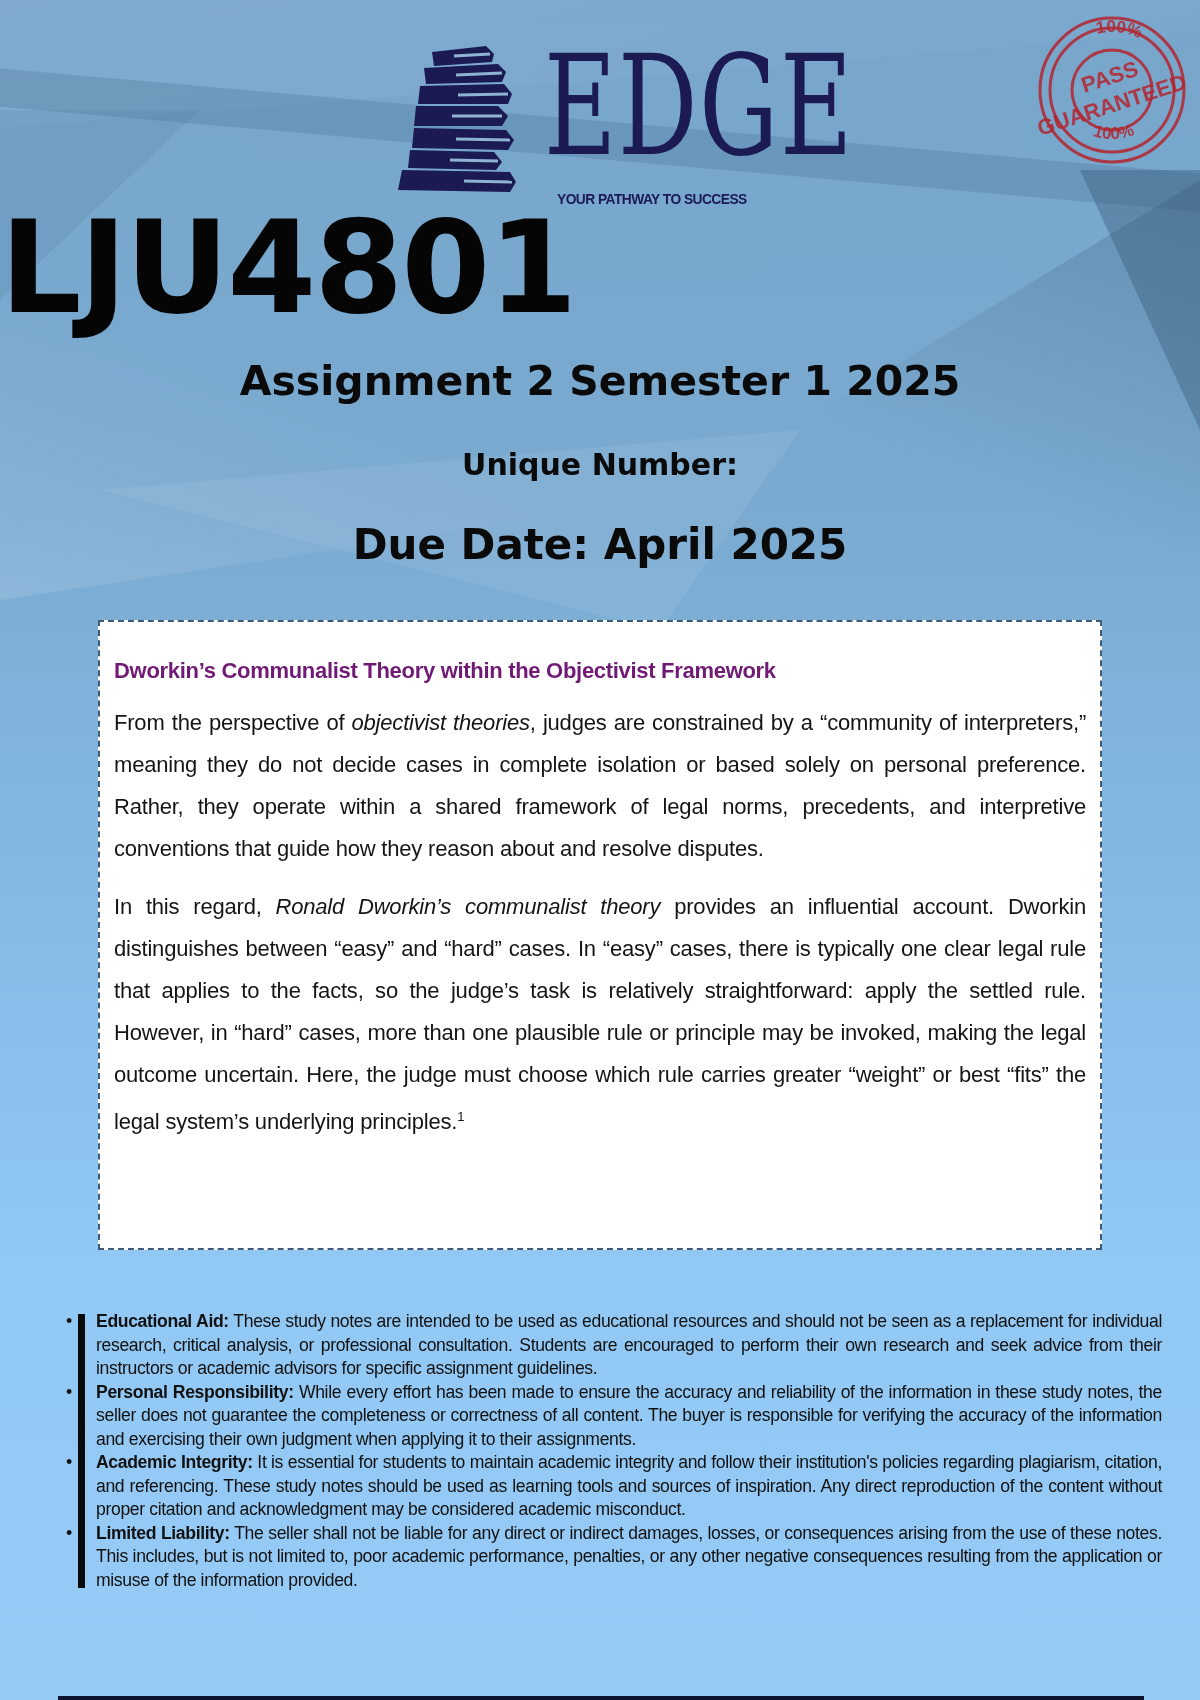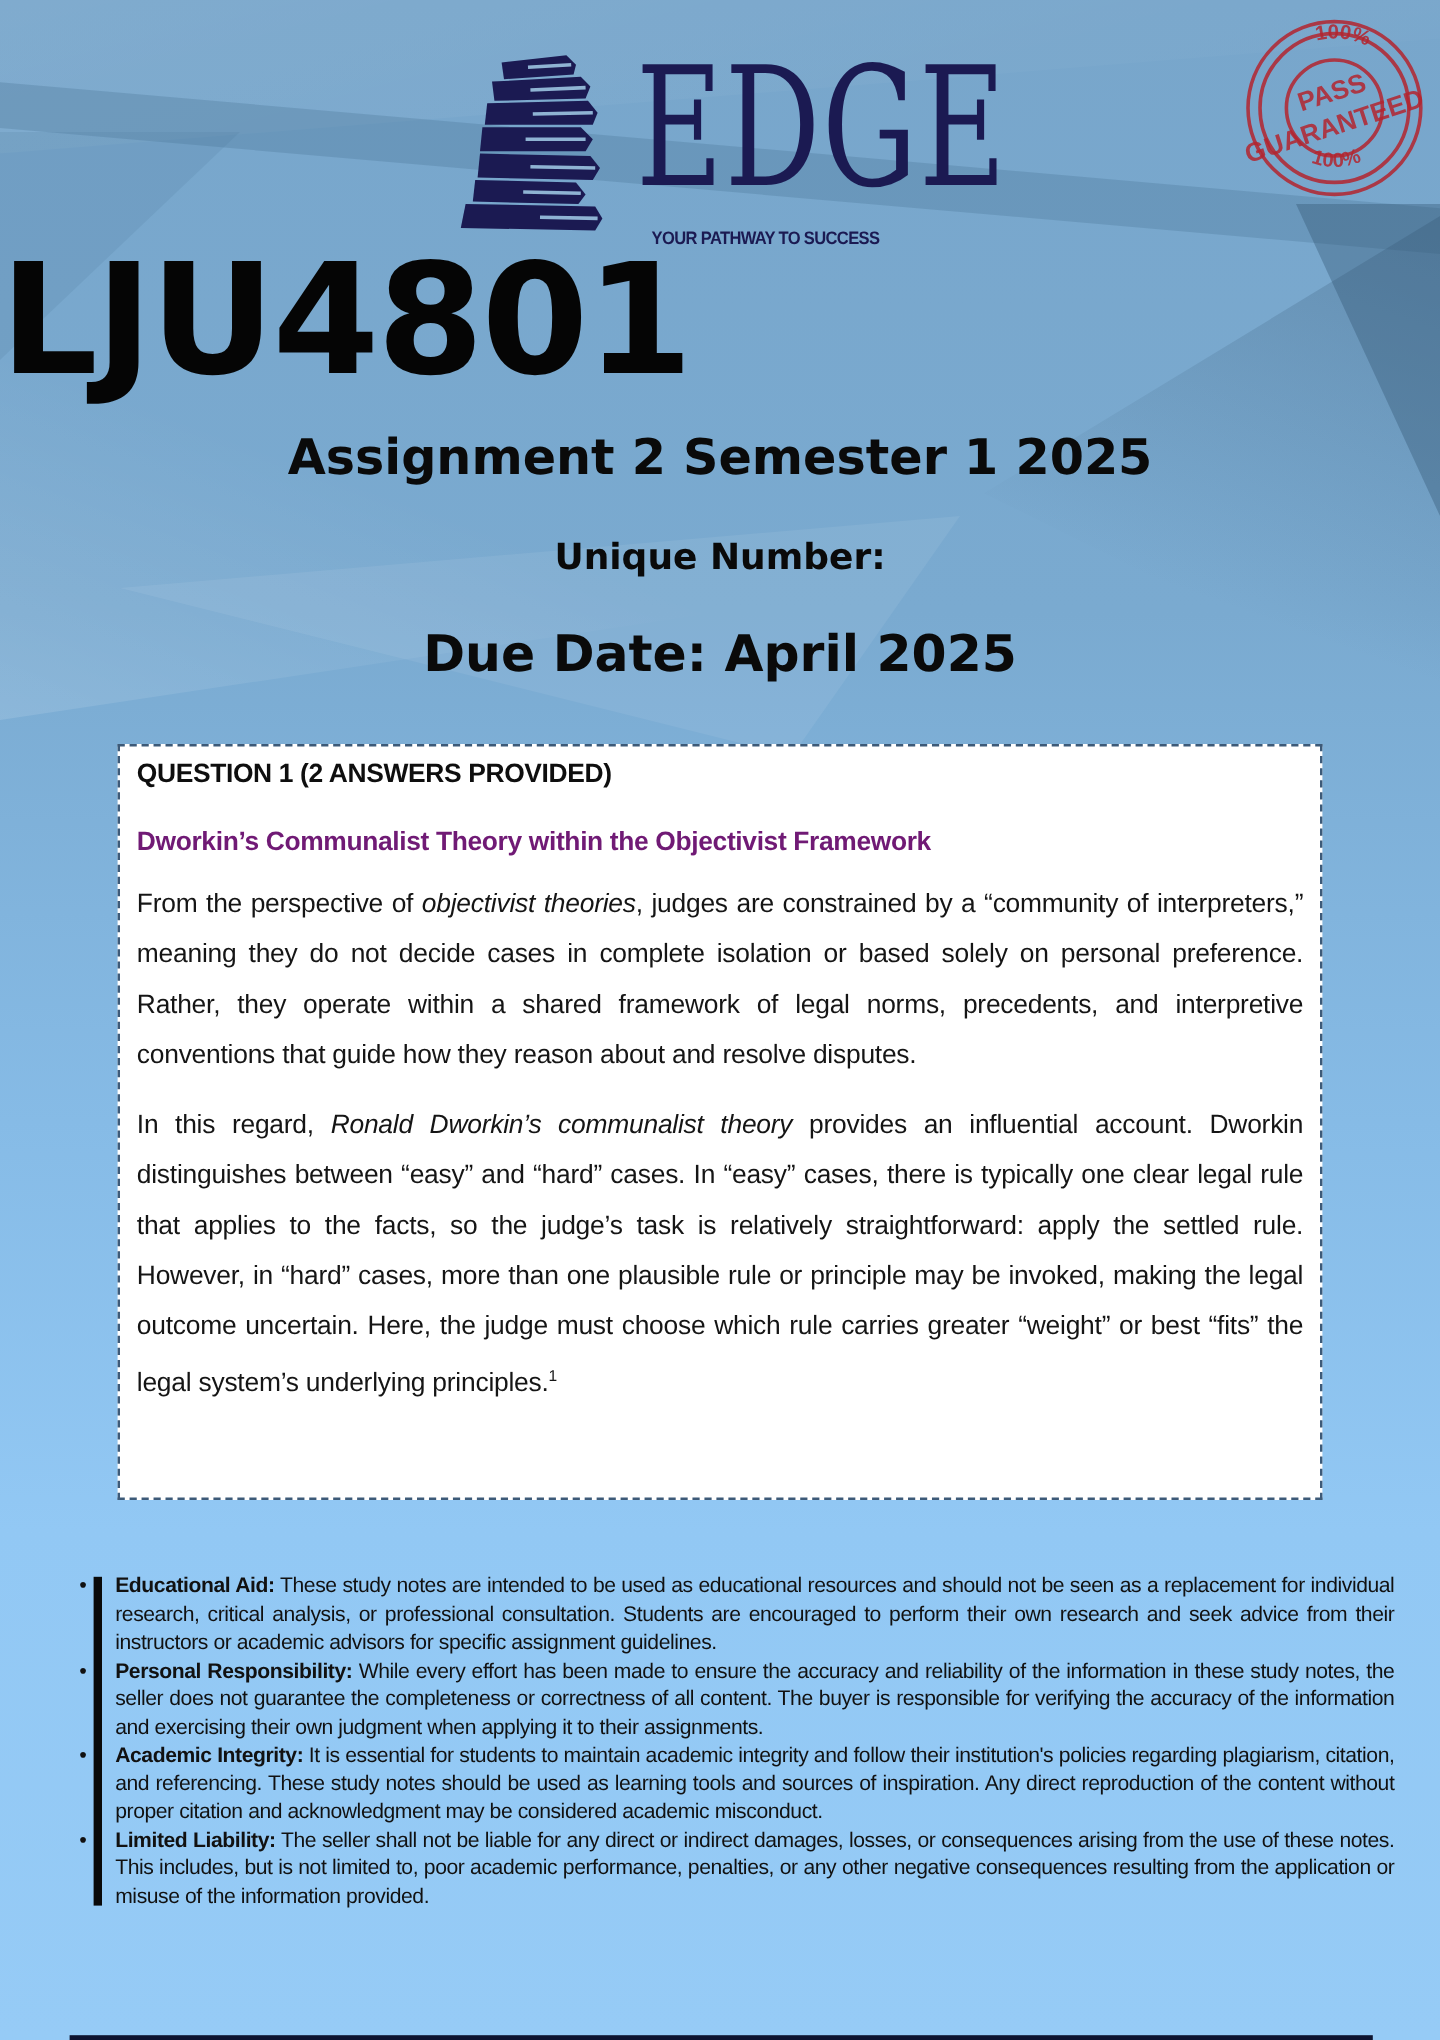--- a/index.html
+++ b/index.html
@@ -11,21 +11,21 @@
   .bg { position: absolute; inset: 0; overflow: hidden; pointer-events: none; }
   .bg .shape { position: absolute; }
   .s1 { left: -40px; top: 65px; width: 1300px; height: 38px; background: rgba(70,110,145,0.28); transform: rotate(5deg); transform-origin: left top; }
   .s2 { left: 0; top: 110px; width: 0; height: 0; border-left: 200px solid rgba(80,120,155,0.18); border-top: 0 solid transparent; border-bottom: 190px solid transparent; }
   .s3 { right: 0; top: 170px; width: 0; height: 0; border-right: 120px solid rgba(45,80,110,0.35); border-bottom: 260px solid transparent; }
   .s4 { right: 0; top: 180px; width: 380px; height: 420px; background: linear-gradient(200deg, rgba(60,95,125,0.35), rgba(60,95,125,0) 70%); clip-path: polygon(100% 0, 100% 100%, 0 55%); }
   .s5 { left: 0; top: 300px; width: 600px; height: 300px; background: linear-gradient(20deg, rgba(255,255,255,0.12), rgba(255,255,255,0) 60%); clip-path: polygon(0 0, 100% 70%, 0 100%); }
   .s6 { left: 100px; top: 430px; width: 700px; height: 200px; background: rgba(255,255,255,0.07); clip-path: polygon(0 30%, 100% 0, 80% 100%); }
   .s7 { left: 0; top: 0; width: 1200px; height: 160px; background: linear-gradient(165deg, rgba(255,255,255,0.06), rgba(255,255,255,0)); clip-path: polygon(0 0, 100% 0, 100% 20%, 0 80%); }
 
-  .logo { position: absolute; left: 380px; top: 38px; width: 420px; height: 175px; }
+  .logo { position: absolute; left: 394px; top: 38px; width: 420px; height: 175px; }
   .books { position: absolute; left: 0; top: 6px; width: 130px; height: 150px; }
   .edge-word {
     position: absolute; left: 150px; top: -6px; font-family: "DejaVu Serif", serif; font-size: 138px;
     line-height: 150px; color: #1b1a52; letter-spacing: 2px; font-weight: normal;
     transform: scaleX(0.72); transform-origin: left top;
   }
   .tagline {
     position: absolute; left: 163px; top: 152px; font-size: 15px; color: #1b1a52;
     letter-spacing: -0.6px; font-weight: bold; transform: scaleX(0.92); transform-origin: left top;
   }
@@ -122,21 +122,20 @@
     <text font-size="17"><textPath href="#arcBot" startOffset="34%">100%</textPath></text>
   </g>
 </svg>
 
 <div class="course-code">LJU4801</div>
 <div class="subtitle sub1">Assignment 2 Semester 1 2025</div>
 <div class="subtitle sub2">Unique Number:</div>
 <div class="subtitle sub3">Due Date: April 2025</div>
 
 <div class="qbox">
-  <p class="q-head">QUESTION 1 (2 ANSWERS PROVIDED)</p>
   <p class="q-sub">Dworkin’s Communalist Theory within the Objectivist Framework</p>
   <p class="q-para"><span>From the perspective of </span><i>objectivist theories</i><span>, judges are constrained by a “community of interpreters,” meaning they do not decide cases in complete isolation or based solely on personal preference. Rather, they operate within a shared framework of legal norms, precedents, and interpretive conventions that guide how they reason about and resolve disputes.</span></p>
   <p class="q-para"><span>In this regard, </span><i>Ronald Dworkin’s communalist theory</i><span> provides an influential account. Dworkin distinguishes between “easy” and “hard” cases. In “easy” cases, there is typically one clear legal rule that applies to the facts, so the judge’s task is relatively straightforward: apply the settled rule. However, in “hard” cases, more than one plausible rule or principle may be invoked, making the legal outcome uncertain. Here, the judge must choose which rule carries greater “weight” or best “fits” the legal system’s underlying principles.</span><sup>1</sup></p>
 </div>
 
 <div class="disclaimer">
   <ul class="disc-list">
     <div class="disc-bar"></div>
     <li class="disc-item"><span class="bullet">•</span><b>Educational Aid:</b><span> These study notes are intended to be used as educational resources and should not be seen as a replacement for individual research, critical analysis, or professional consultation. Students are encouraged to perform their own research and seek advice from their instructors or academic advisors for specific assignment guidelines.</span></li>
     <li class="disc-item"><span class="bullet">•</span><b>Personal Responsibility:</b><span> While every effort has been made to ensure the accuracy and reliability of the information in these study notes, the seller does not guarantee the completeness or correctness of all content. The buyer is responsible for verifying the accuracy of the information and exercising their own judgment when applying it to their assignments.</span></li>

